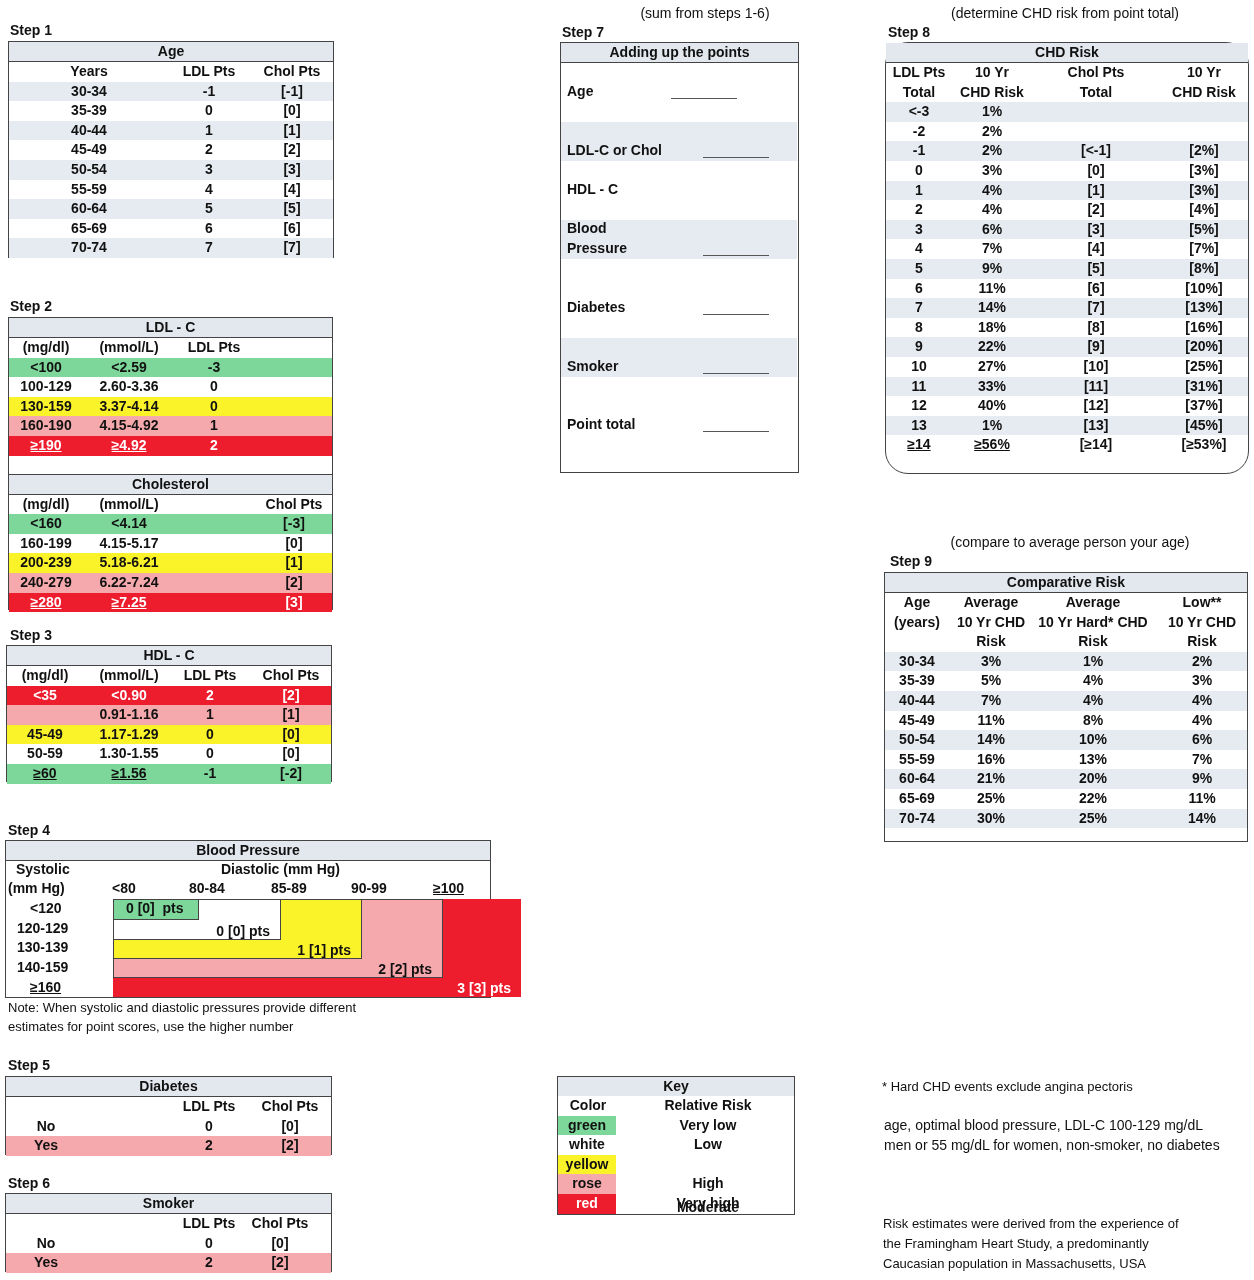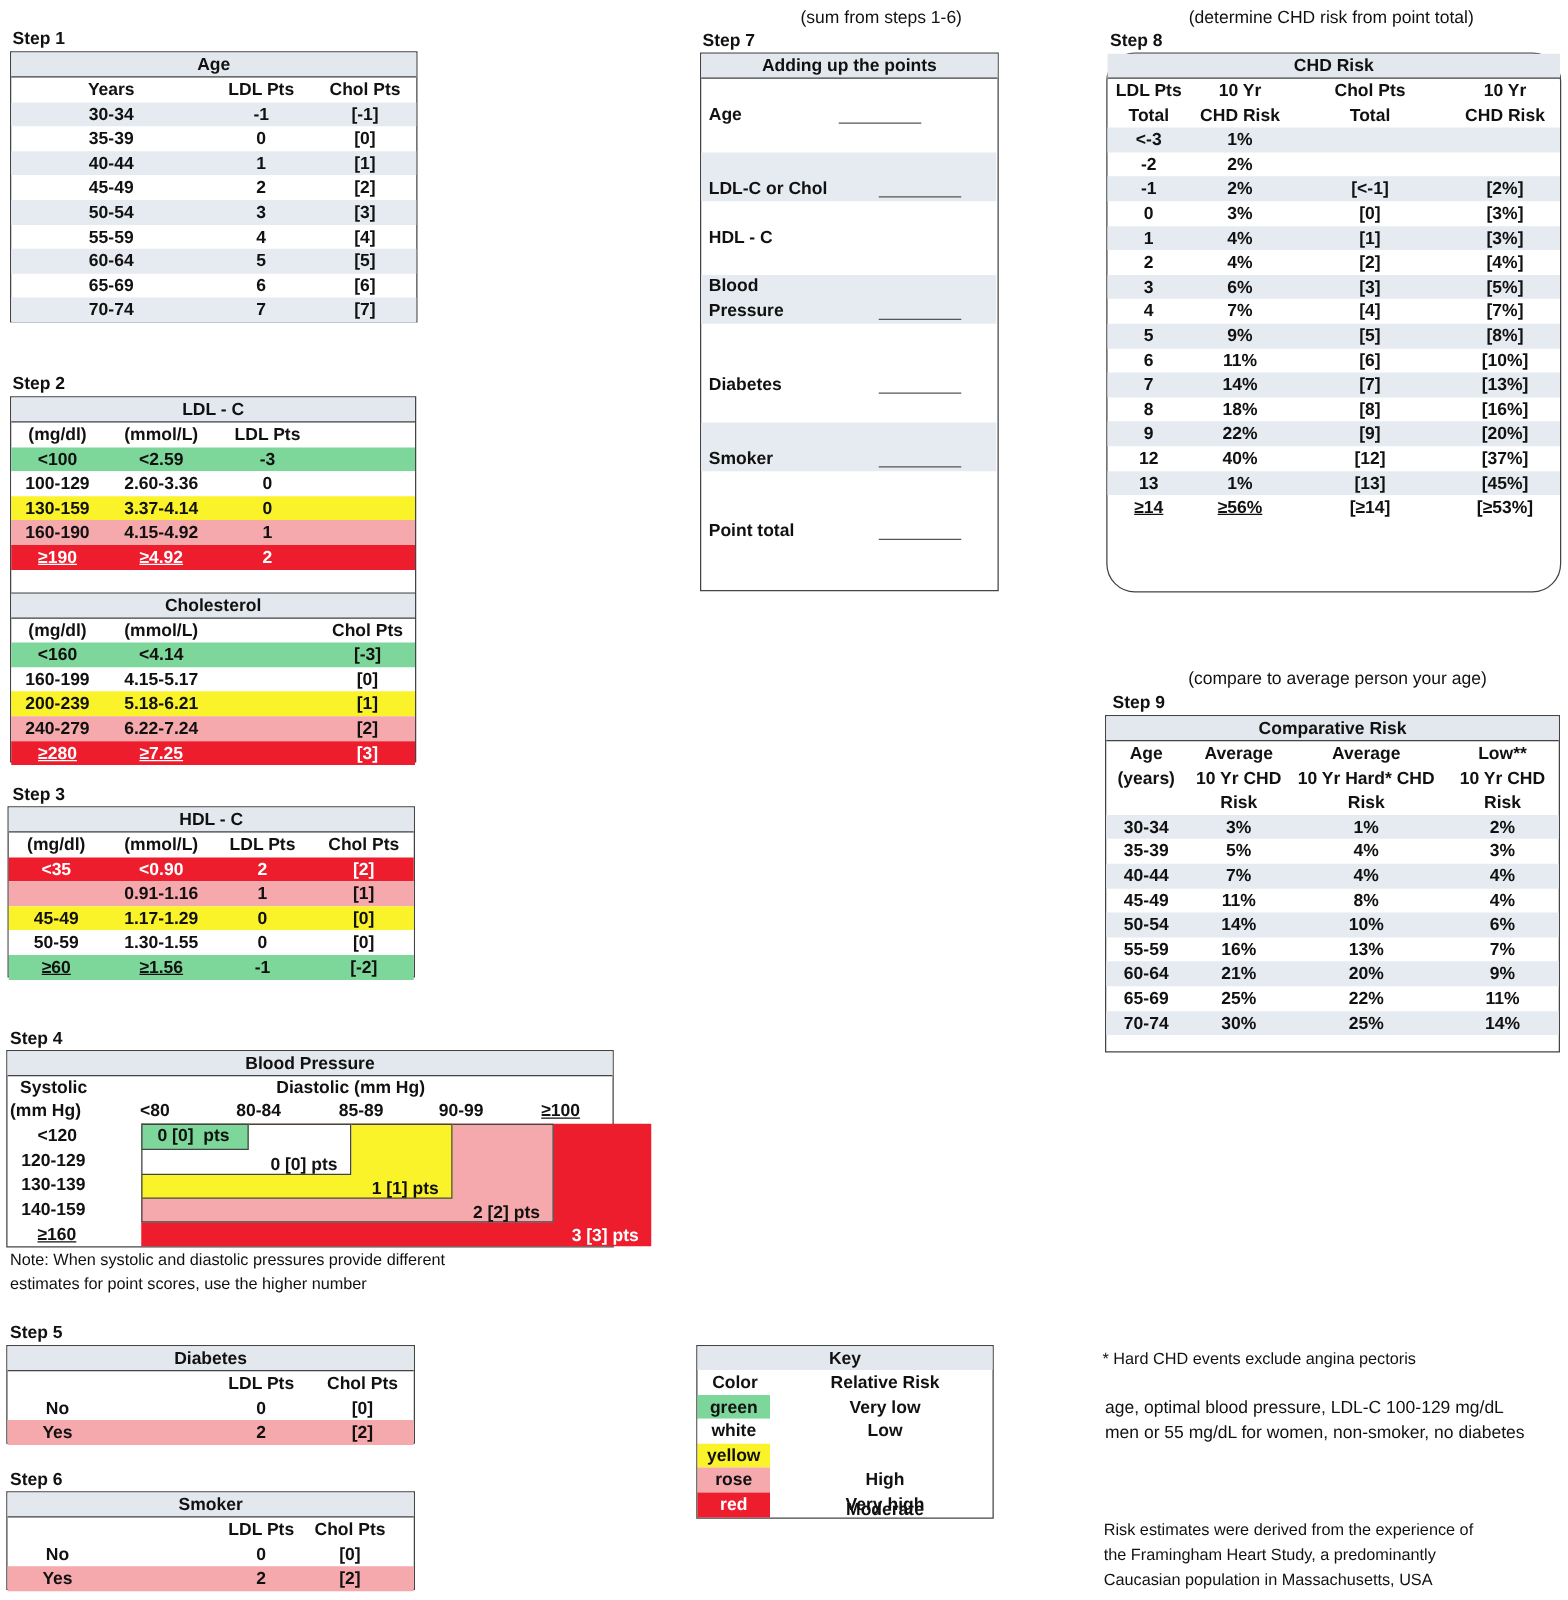--- a/index.html
+++ b/index.html
@@ -390,20 +390,32 @@
         <span class="c" style="left: 170px; width: 80px;">[8]</span>
         <span class="c" style="left: 276px; width: 84px;">[16%]</span>
       </div>
       <div class="row stripe">
         <span class="c" style="left: 0px; width: 66px;">9</span>
         <span class="c" style="left: 66px; width: 80px;">22%</span>
         <span class="c" style="left: 170px; width: 80px;">[9]</span>
         <span class="c" style="left: 276px; width: 84px;">[20%]</span>
       </div>
       <div class="row ">
+        <span class="c" style="left: 0px; width: 66px;">10</span>
+        <span class="c" style="left: 66px; width: 80px;">27%</span>
+        <span class="c" style="left: 170px; width: 80px;">[10]</span>
+        <span class="c" style="left: 276px; width: 84px;">[25%]</span>
+      </div>
+      <div class="row stripe">
+        <span class="c" style="left: 0px; width: 66px;">11</span>
+        <span class="c" style="left: 66px; width: 80px;">33%</span>
+        <span class="c" style="left: 170px; width: 80px;">[11]</span>
+        <span class="c" style="left: 276px; width: 84px;">[31%]</span>
+      </div>
+      <div class="row ">
         <span class="c" style="left: 0px; width: 66px;">12</span>
         <span class="c" style="left: 66px; width: 80px;">40%</span>
         <span class="c" style="left: 170px; width: 80px;">[12]</span>
         <span class="c" style="left: 276px; width: 84px;">[37%]</span>
       </div>
       <div class="row stripe">
         <span class="c" style="left: 0px; width: 66px;">13</span>
         <span class="c" style="left: 66px; width: 80px;">1%</span>
         <span class="c" style="left: 170px; width: 80px;">[13]</span>
         <span class="c" style="left: 276px; width: 84px;">[45%]</span>

